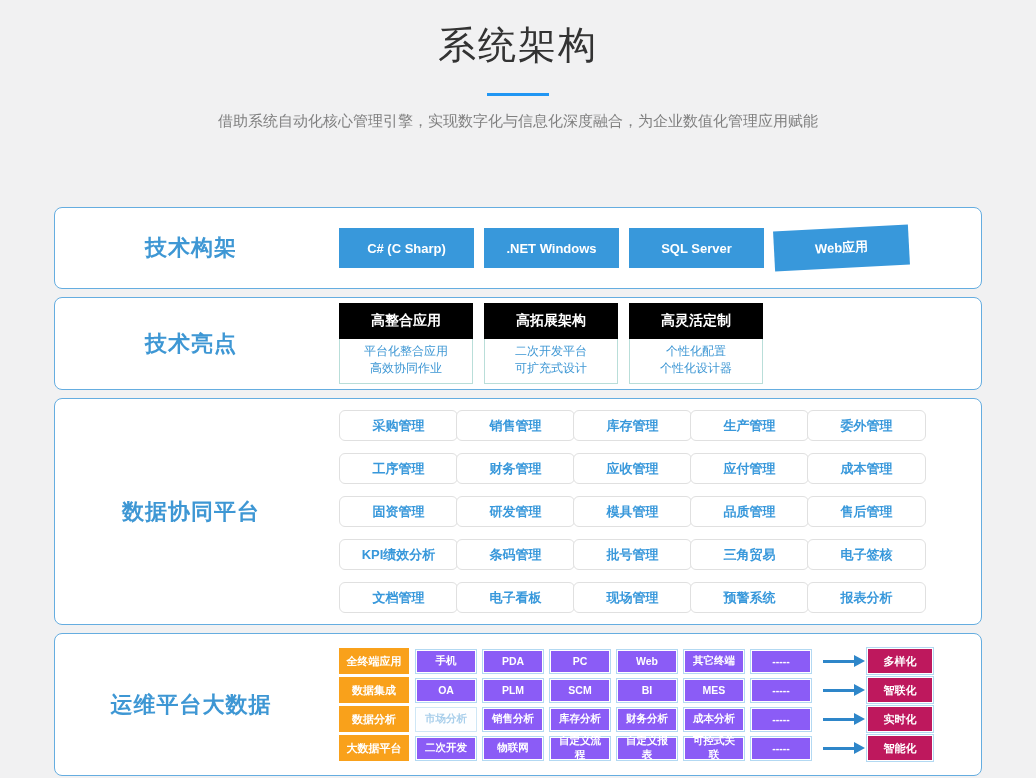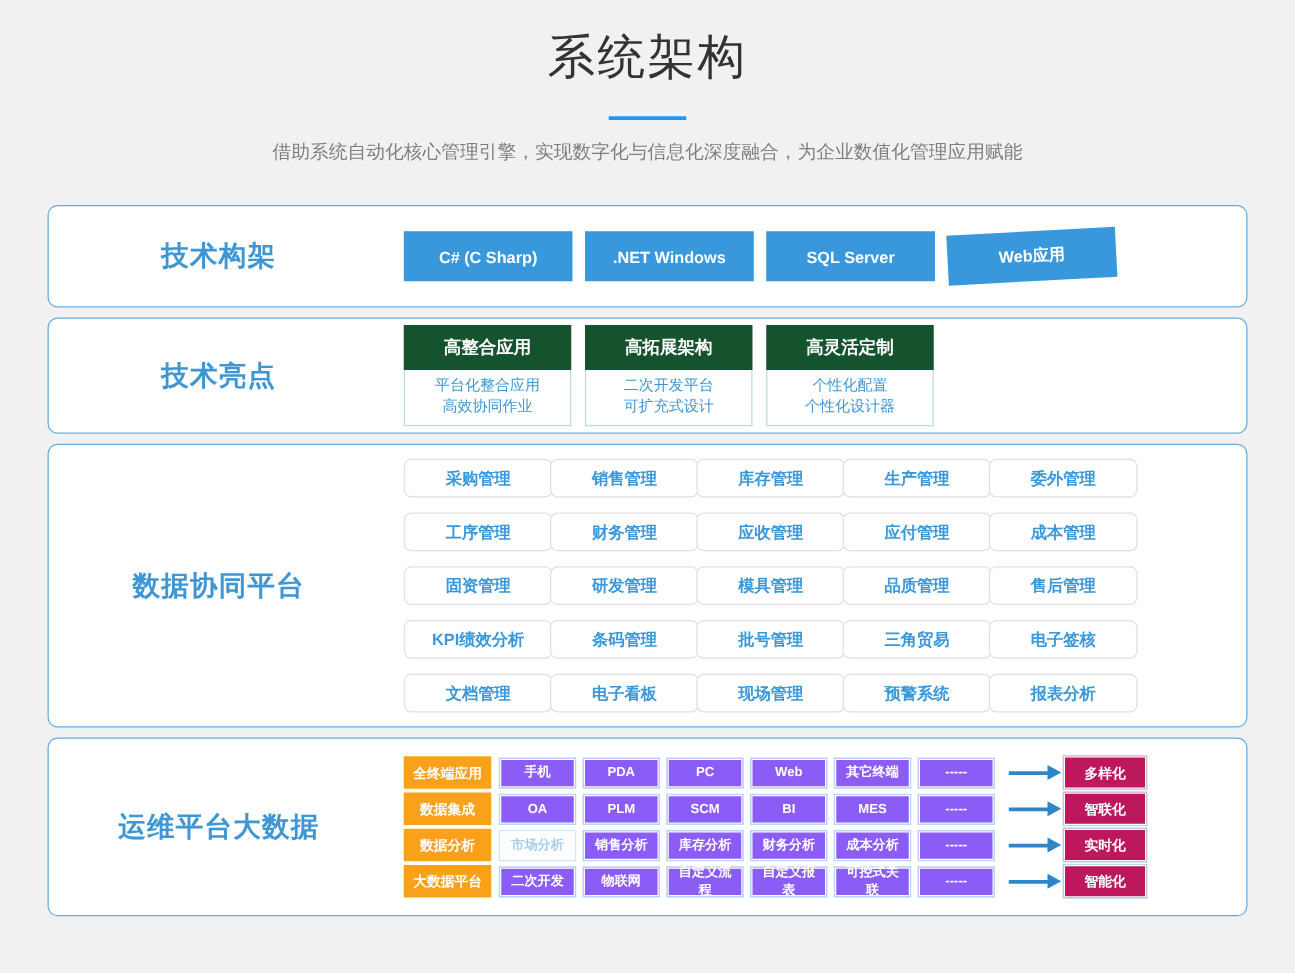--- a/index.html
+++ b/index.html
@@ -11,21 +11,21 @@
   }
   .page{position:relative;width:1036px;height:778px;overflow:hidden;}
 
   
   .hero{ text-align:center; padding-top:20px; }
   .hero h1{ margin:0; font-size:38px; font-weight:400; color:#333; letter-spacing:2px;}
   .title-underline{ width:62px;height:3px;background:#2196f3;margin:22px auto 0;}
   .hero p{ margin:16px 0 0; font-size:15px; color:#7f7f7f;}
 
   
-  .panels{ margin-top:33px; padding:0 38px; display:flex; flex-direction:column; gap:8px;border-radius:10px;}
+  .panels{ margin-top:76px; padding:0 54px; display:flex; flex-direction:column; gap:8px;border-radius:10px;}
   .panel{
     background:#fff; border:1px solid #65ade0; border-radius:8px;
     box-sizing:border-box; display:flex; align-items:stretch;
   }
   .panel-label{
     flex:0 0 272px; display:flex; align-items:center; justify-content:center;
     color:#3e97d4; font-weight:bold; font-size:22px; letter-spacing:1px;
   }
   .panel-body{ flex:1; display:flex; align-items:center; padding-left:12px;}
 
@@ -36,21 +36,21 @@
     background:#3898db; color:#fff; font-weight:bold; font-size:13px;
     border:none; font-family:inherit; display:flex;align-items:center;justify-content:center;
     cursor:default;
   }
   .btn-solid.tilt{ transform:rotate(-3deg); }
 
   
   .panel-highlights{ height:93px; }
   .hl-card{ width:134px; margin-right:11px; box-sizing:border-box;}
   .hl-head{
-    height:36px; background:#14532d; color:#fff; font-weight:bold; font-size:14px;
+    height:36px; background:#000000; color:#fff; font-weight:bold; font-size:14px;
     display:flex; align-items:center; justify-content:center;
   }
   .hl-body{
     border:1px solid #b9ded9; border-top:none; background:#fff;
     padding:4px 0 6px; text-align:center; color:#3e97d4; font-size:12px; line-height:17px;
   }
 
   
   .panel-grid{ height:227px; }
   .module-grid{

